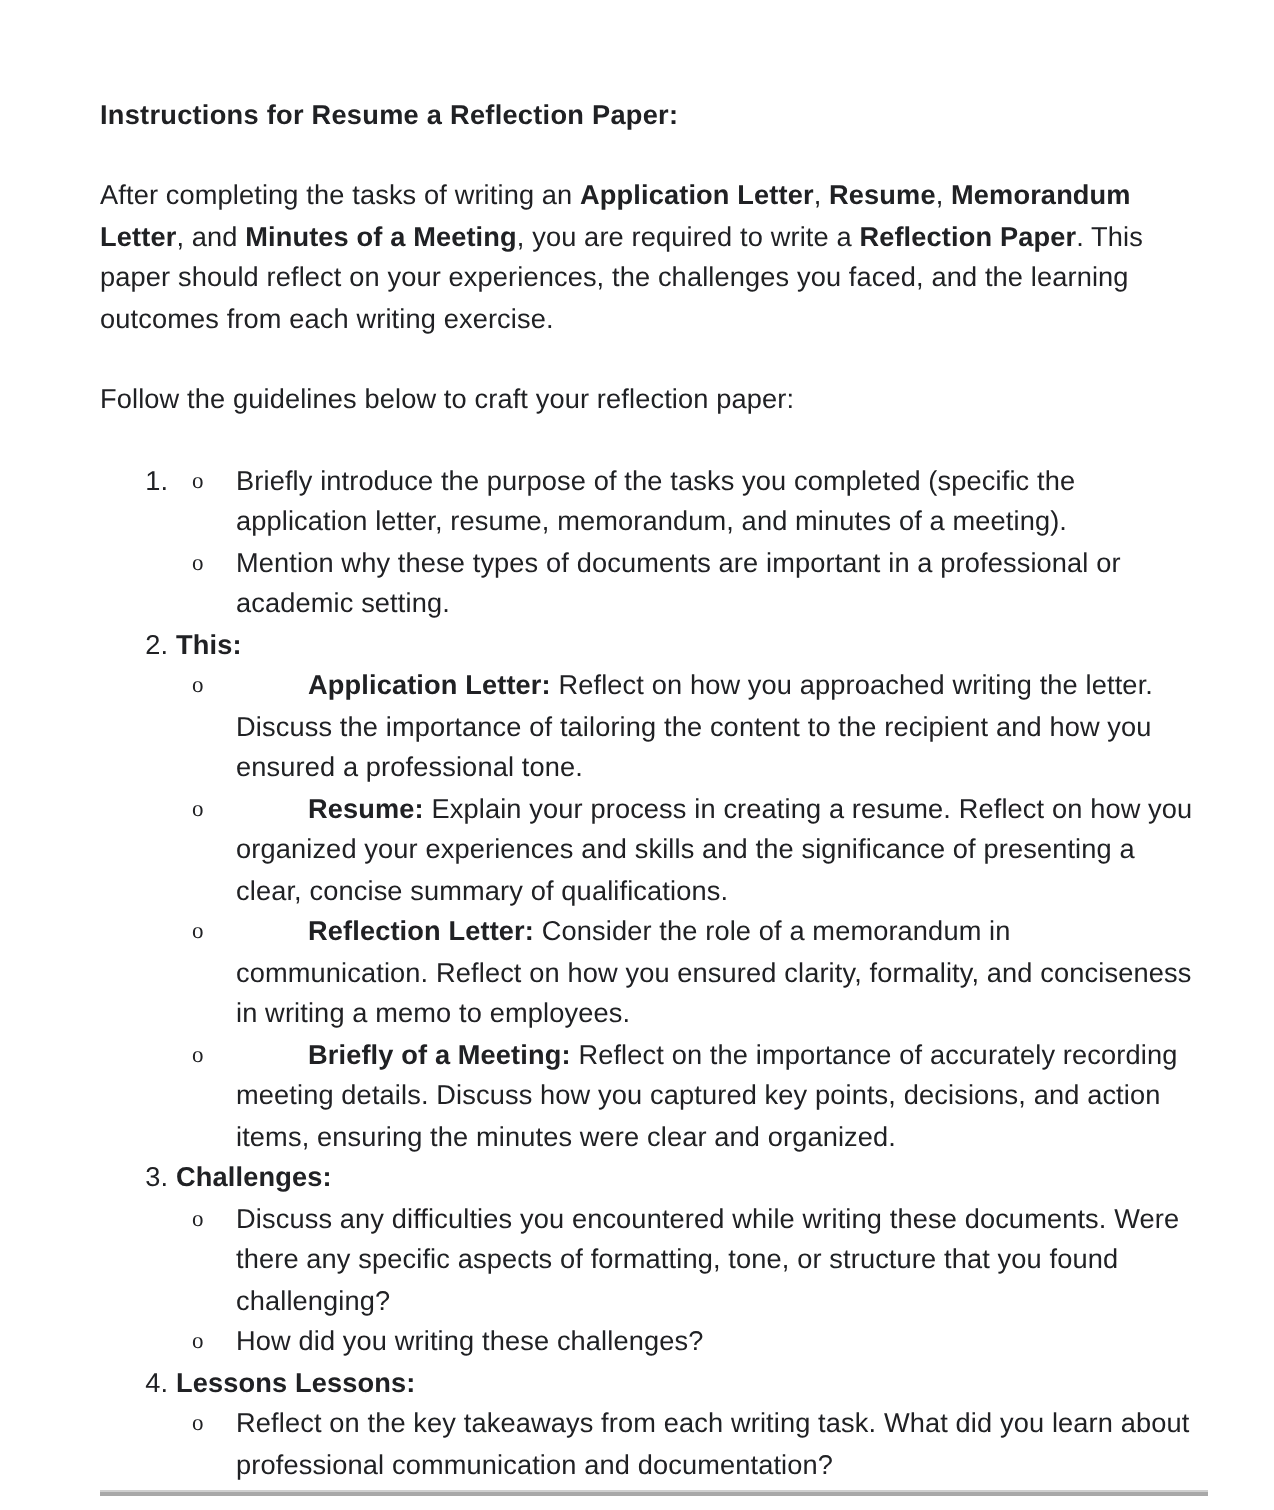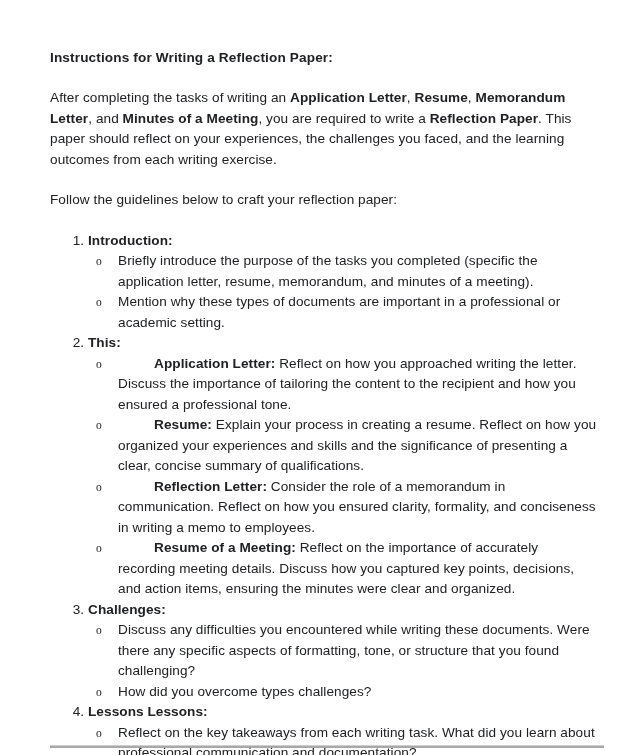--- a/index.html
+++ b/index.html
@@ -108,51 +108,50 @@
     box-sizing: border-box;
   }
 </style>
 </head>
 <body>
 
 <div class="page">
 
   <div class="content">
 
-    <h1 class="doc-title">Instructions for Writing a Reflection Paper:</h1>
+    <h1 class="doc-title">Instructions for Resume a Reflection Paper:</h1>
 
     <p class="para"><span>After completing the tasks of writing an </span><b>Application Letter</b><span>, </span><b>Resume</b><span>, </span><b>Memorandum Letter</b><span>, and </span><b>Minutes of a Meeting</b><span>, you are required to write a </span><b>Reflection Paper</b><span>. This paper should reflect on your experiences, the challenges you faced, and the learning outcomes from each writing exercise.</span></p>
 
     <p class="para">Follow the guidelines below to craft your reflection paper:</p>
 
     <ol class="outline">
         <li class="num-item">
           <span class="num-marker">1.</span>
-          <span class="num-label">Introduction:</span>
           <ul class="sublist">
             <li class="sub-item"><span class="sub-marker">o</span><span>Briefly introduce the purpose of the tasks you completed (specific the application letter, resume, memorandum, and minutes of a meeting).</span></li>
             <li class="sub-item"><span class="sub-marker">o</span><span>Mention why these types of documents are important in a professional or academic setting.</span></li>
           </ul>
         </li>
         <li class="num-item">
           <span class="num-marker">2.</span>
           <span class="num-label">This:</span>
           <ul class="sublist">
             <li class="sub-item"><span class="sub-marker">o</span><b>Application Letter:</b><span> Reflect on how you approached writing the letter. Discuss the importance of tailoring the content to the recipient and how you ensured a professional tone.</span></li>
             <li class="sub-item"><span class="sub-marker">o</span><b>Resume:</b><span> Explain your process in creating a resume. Reflect on how you organized your experiences and skills and the significance of presenting a clear, concise summary of qualifications.</span></li>
             <li class="sub-item"><span class="sub-marker">o</span><b>Reflection Letter:</b><span> Consider the role of a memorandum in communication. Reflect on how you ensured clarity, formality, and conciseness in writing a memo to employees.</span></li>
-            <li class="sub-item"><span class="sub-marker">o</span><b>Resume of a Meeting:</b><span> Reflect on the importance of accurately recording meeting details. Discuss how you captured key points, decisions, and action items, ensuring the minutes were clear and organized.</span></li>
+            <li class="sub-item"><span class="sub-marker">o</span><b>Briefly of a Meeting:</b><span> Reflect on the importance of accurately recording meeting details. Discuss how you captured key points, decisions, and action items, ensuring the minutes were clear and organized.</span></li>
           </ul>
         </li>
         <li class="num-item">
           <span class="num-marker">3.</span>
           <span class="num-label">Challenges:</span>
           <ul class="sublist">
             <li class="sub-item"><span class="sub-marker">o</span><span>Discuss any difficulties you encountered while writing these documents. Were there any specific aspects of formatting, tone, or structure that you found challenging?</span></li>
-            <li class="sub-item"><span class="sub-marker">o</span><span>How did you overcome types challenges?</span></li>
+            <li class="sub-item"><span class="sub-marker">o</span><span>How did you writing these challenges?</span></li>
           </ul>
         </li>
         <li class="num-item">
           <span class="num-marker">4.</span>
           <span class="num-label">Lessons Lessons:</span>
           <ul class="sublist">
             <li class="sub-item"><span class="sub-marker">o</span><span>Reflect on the key takeaways from each writing task. What did you learn about professional communication and documentation?</span></li>
           </ul>
         </li>
       </ol>

